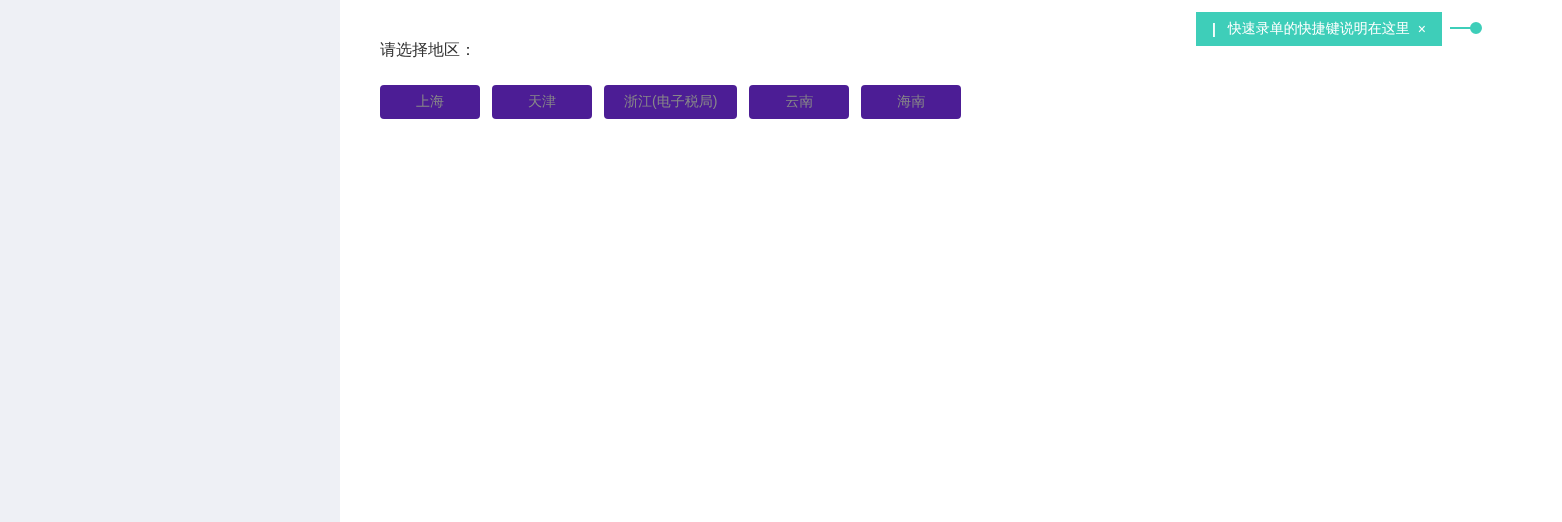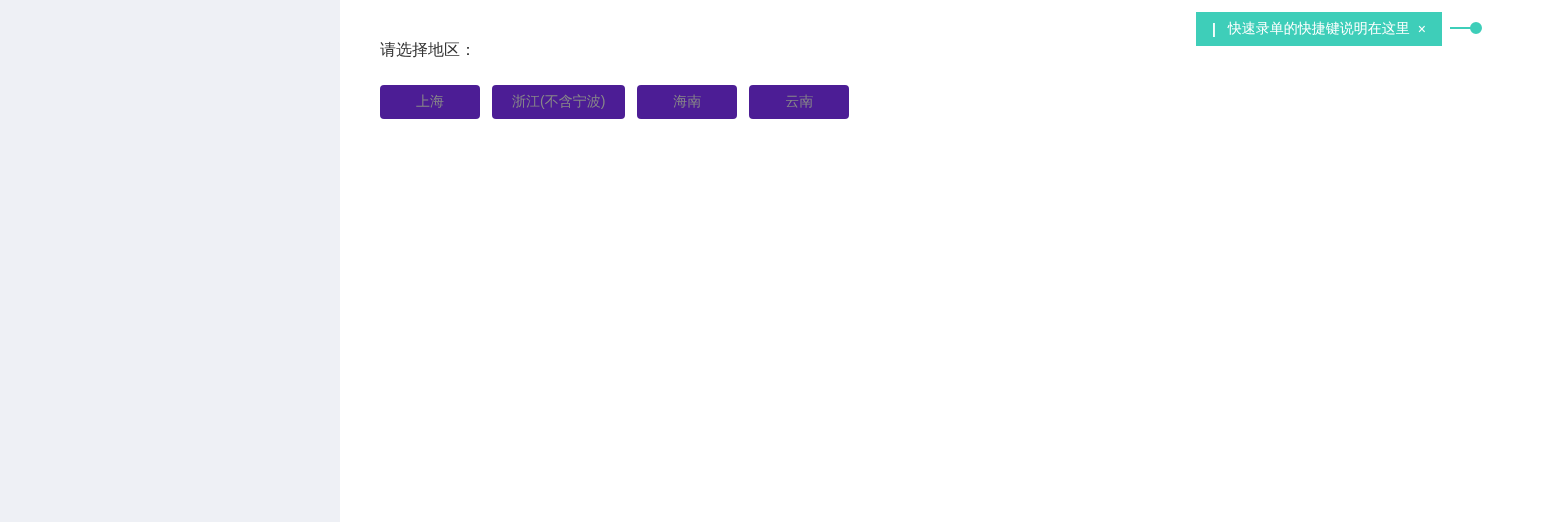--- a/index.html
+++ b/index.html
@@ -117,23 +117,24 @@
 <body>
 
 <div class="left-sidebar"></div>
 
 <div class="main-content">
   <div class="page-title">请选择地区：</div>
 
   <div class="region-buttons">
 
   <button class="region-btn">上海</button>
-      <button class="region-btn">浙江(不含宁波)</button>
+      <button class="region-btn">天津</button>
+      <button class="region-btn">浙江(电子税局)</button>
+      <button class="region-btn">云南</button>
       <button class="region-btn">海南</button>
-      <button class="region-btn">云南</button>
     </div>
 </div>
 
 <div class="tooltip-banner">
   <span>快速录单的快捷键说明在这里</span>
   <button class="tooltip-close">×</button>
 </div>
 <div class="tooltip-line"></div>
 <div class="tooltip-dot"></div>
 

